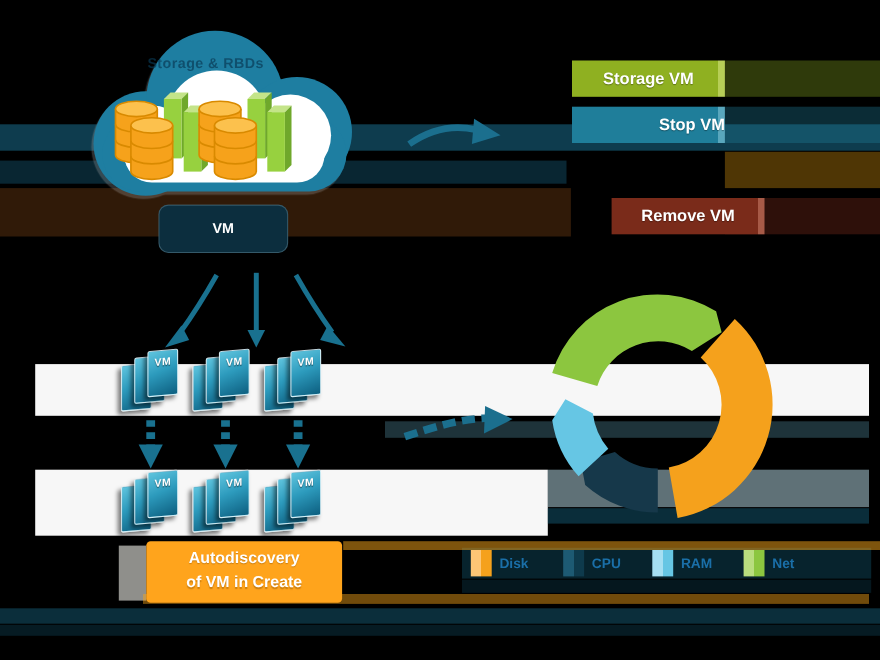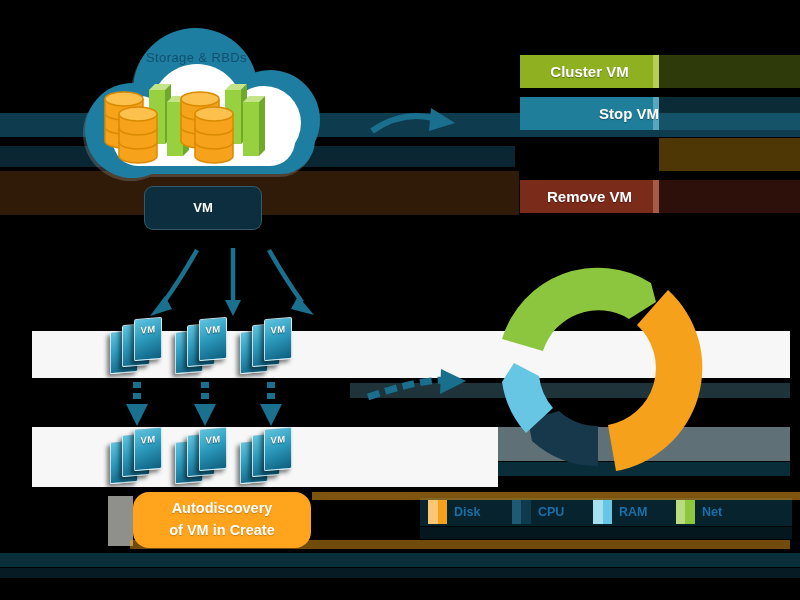--- a/index.html
+++ b/index.html
@@ -6,48 +6,48 @@
   #stage{position:relative;width:800px;height:600px;background:#000;overflow:hidden;
          font-family:"Liberation Sans",sans-serif;}
   .band{position:absolute;}
   
   .cloud{position:absolute;left:85px;top:28px;width:235px;height:150px;
          filter:drop-shadow(-2px 3px 0 rgba(170,170,170,.28));}
   .cloud .tc{position:absolute;background:#1E7EA1;border-radius:50%;}
   .cloud .tb{position:absolute;background:#1E7EA1;border-radius:34px;}
   .cloud .wc{position:absolute;background:#fff;border-radius:50%;}
   .cloud .wb{position:absolute;background:#fff;border-radius:25px;}
-  .watermark{position:absolute;left:146px;top:50px;width:124px;text-align:left;
-             color:rgba(9,58,84,.68);font-size:13px;font-weight:normal;letter-spacing:.4px;}
+  .watermark{position:absolute;left:116px;top:50px;width:124px;text-align:right;
+             color:rgba(9,58,84,.68);font-size:13px;font-weight:bold;letter-spacing:.4px;}
   .cloud svg{position:absolute;left:0;top:0;}
   
   .vm-cluster{position:absolute;left:144px;top:186px;width:116px;height:42px;background:#0C2E3E;
               border:1px solid rgba(130,170,185,.35);border-radius:9px;color:#fff;font-weight:bold;
               font-size:13px;text-align:center;display:flex;flex-direction:column;justify-content:center;
               line-height:1.45;z-index:5;}
   
   .btn{position:absolute;left:520px;width:139px;height:33px;display:flex;align-items:center;
        justify-content:center;color:#fff;font-weight:bold;font-size:15px;z-index:5;
        text-shadow:0 1px 1px rgba(0,0,0,.35);}
   .btn-create{top:55px;background:linear-gradient(90deg,#8FB021 0 133px,#B7CE57 133px);}
   .btn-stop{top:97px;background:linear-gradient(90deg,#1F7E9A 0 133px,#59A7BD 133px);justify-content:flex-end;}
   .btn-start{top:138px;background:linear-gradient(90deg,#F0A50F 0 133px,#F6C763 133px);}
-  .btn-remove{top:180px;background:linear-gradient(90deg,#7A2B1A 0 133px,#A75A47 133px);}
+  .btn-remove{top:180px;background:linear-gradient(90deg,#7A2B1A 0 133px,#A75A47 133px);margin-left:36px;}
   
   .vm-stack{position:absolute;width:52px;height:56px;z-index:5;}
   .pg{position:absolute;width:26px;height:40px;border:1px solid rgba(255,255,255,.75);
       border-radius:2px;transform:skewY(-5deg);
       background:linear-gradient(160deg,#5FC4DE 0%,#2D9BBD 45%,#0D5F80 100%);
       box-shadow:-3px 3px 4px rgba(0,0,0,.5);}
   .pg.p1{left:0;top:13px}.pg.p2{left:12px;top:6px}.pg.p3{left:24px;top:0}
   .pg .vm-txt{position:absolute;left:0;top:5px;width:100%;text-align:center;color:#fff;
       font-size:9.5px;font-weight:bold;letter-spacing:.5px;text-shadow:0 1px 1px rgba(0,0,0,.5);}
   
   .autodisc{position:absolute;left:133px;top:492px;width:178px;height:56px;background:#FFA41C;
-            border-radius:16px;color:#fff;font-weight:bold;font-size:14.5px;text-align:center;
+            border-radius:4px;color:#fff;font-weight:bold;font-size:14.5px;text-align:center;
             display:flex;flex-direction:column;justify-content:center;line-height:1.5;z-index:5;
             text-shadow:0 1px 1px rgba(120,70,0,.4);}
   
   .legend-item{position:absolute;top:500px;height:24px;display:flex;align-items:center;z-index:5;}
   .sw{width:19px;height:24px;margin-right:7px;display:inline-block;}
   .sw-orange{background:linear-gradient(90deg,#FDC675 50%,#F5A11C 50%);}
   .sw-navy{background:linear-gradient(90deg,#1D5A73 50%,#0E3A4C 50%);}
   .sw-blue{background:linear-gradient(90deg,#A6DFF2 50%,#66C6E4 50%);}
   .sw-green{background:linear-gradient(90deg,#B9DD7E 50%,#8CC63F 50%);}
   .legend-label{color:#1A6FA8;font-size:12.5px;font-weight:bold;}
@@ -118,21 +118,21 @@
     </g>
   </svg>
 </div>
 <div class="watermark">Storage &amp; RBDs</div>
 
 <div class="vm-cluster">
   <span>VM</span>
 </div>
 
 <div class="btn btn-create">
-      <span>Cluster VM</span>
+      <span>Storage VM</span>
     </div>
 <div class="btn btn-stop">
       <span>Stop VM</span>
     </div>
 <div class="btn btn-remove">
       <span>Remove VM</span>
     </div>
 
 <svg id="gfx" width="800" height="600" viewBox="0 0 800 600">
 

